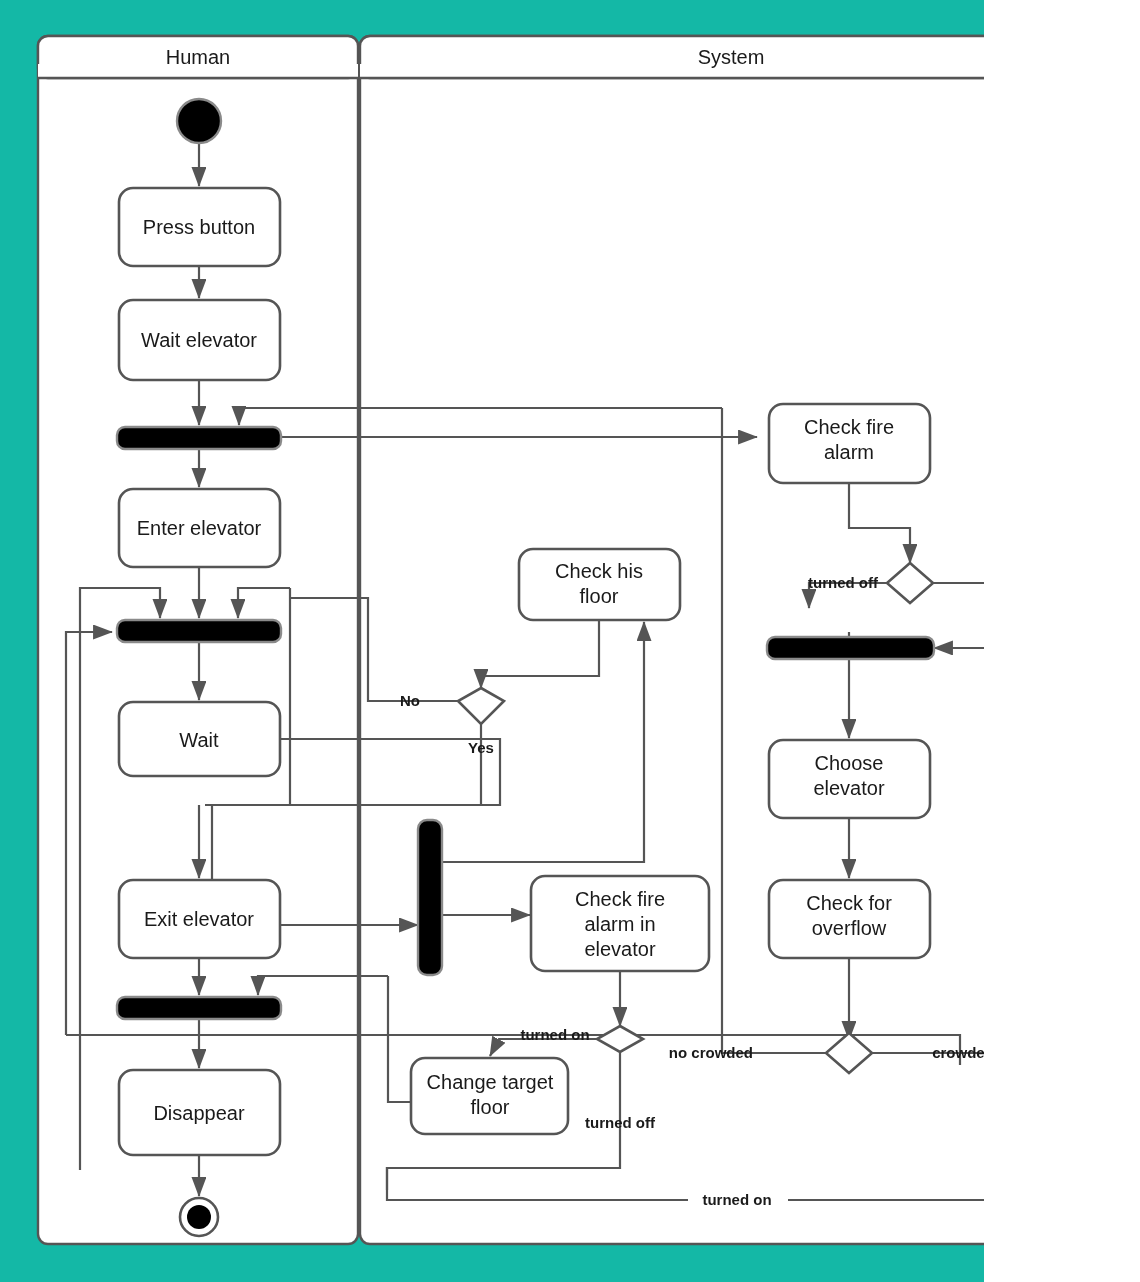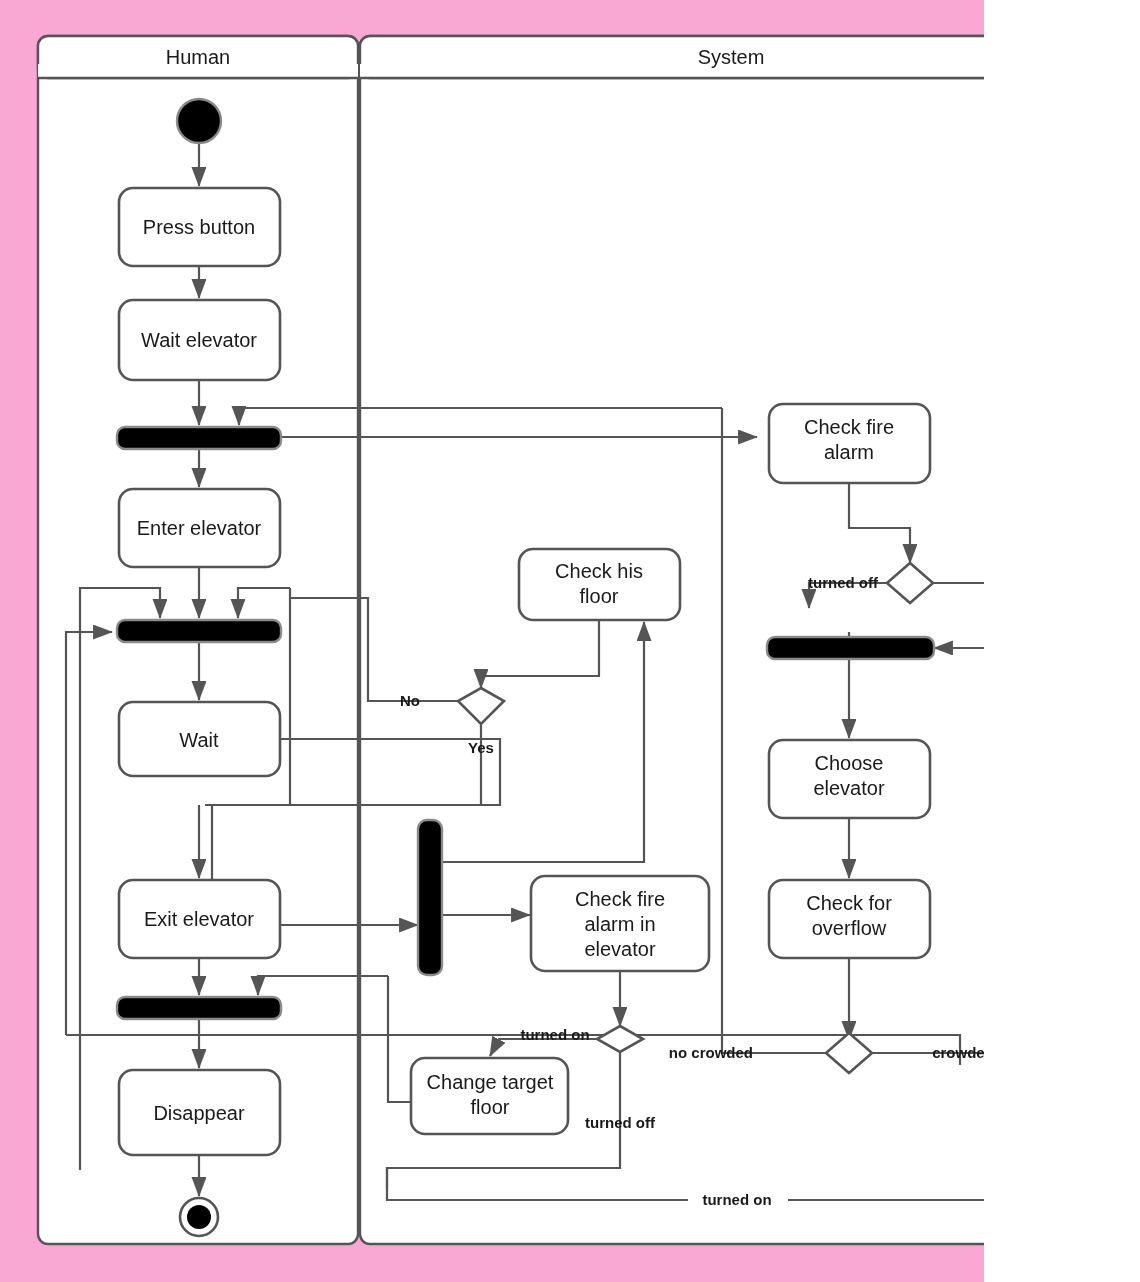--- a/index.html
+++ b/index.html
@@ -1,17 +1,17 @@
 <!DOCTYPE html>
 <html><head>
 <meta charset="utf-8">
 <style>
   html,body{margin:0;padding:0;background:#ffffff;}
   body{font-family:"Liberation Sans",sans-serif;}
-  #stage{position:relative;width:984px;height:1282px;background:#f9a8d4;overflow:hidden;}
+  #stage{position:relative;width:984px;height:1282px;background:#14b8a6;overflow:hidden;}
   svg#diagram{position:absolute;left:0;top:0;width:1140px;height:1282px;}
   .lane-rect{fill:#ffffff;stroke:#555555;stroke-width:2.4;}
   .lane-head{fill:#ffffff;stroke:#555555;stroke-width:2.4;}
   .lane-title{font-family:"Liberation Sans",sans-serif;font-size:20px;fill:#1a1a1a;text-anchor:middle;}
   .act-rect{fill:#ffffff;stroke:#555555;stroke-width:2.6;}
   .act-label{font-family:"Liberation Sans",sans-serif;font-size:20px;fill:#1a1a1a;text-anchor:middle;}
   .bar{fill:#000000;stroke:#8a8a8a;stroke-width:2.4;}
   .diamond{fill:#ffffff;stroke:#555555;stroke-width:2.6;}
   .edge{fill:none;stroke:#555555;stroke-width:2.2;}
   .edge-label{font-family:"Liberation Sans",sans-serif;font-size:15px;font-weight:bold;fill:#1a1a1a;}

